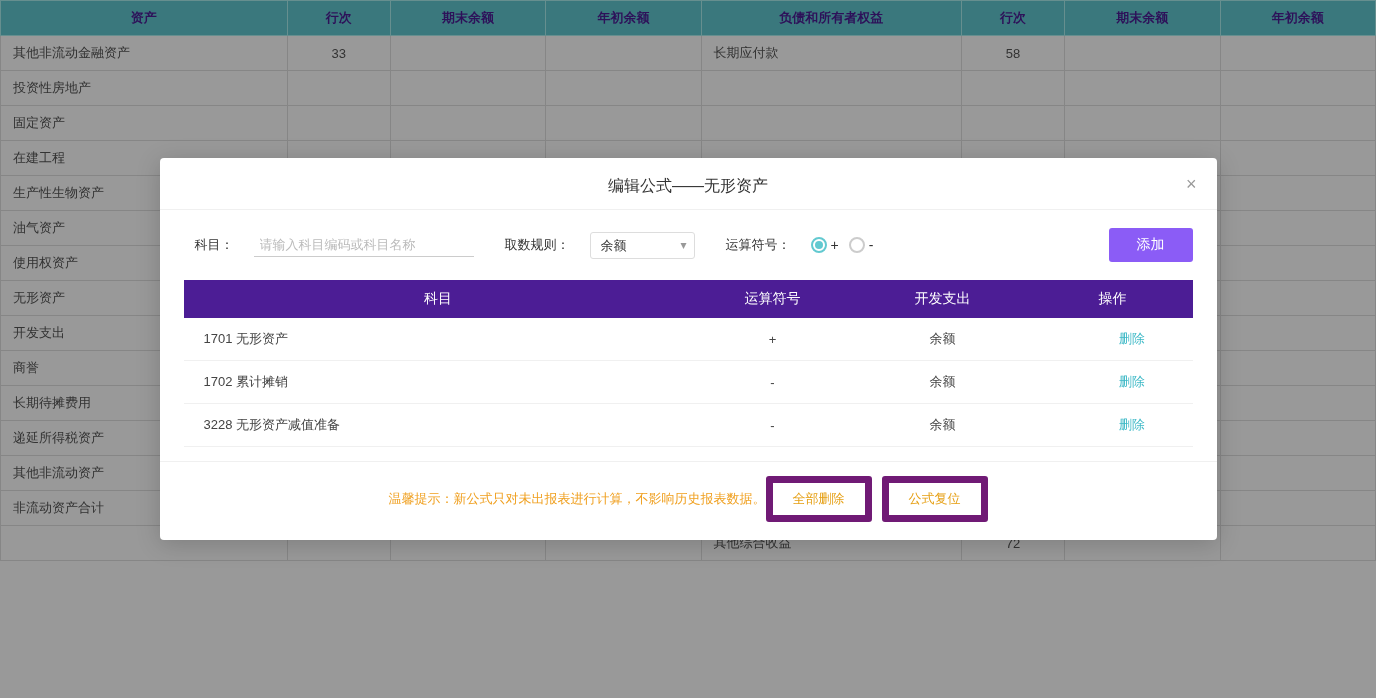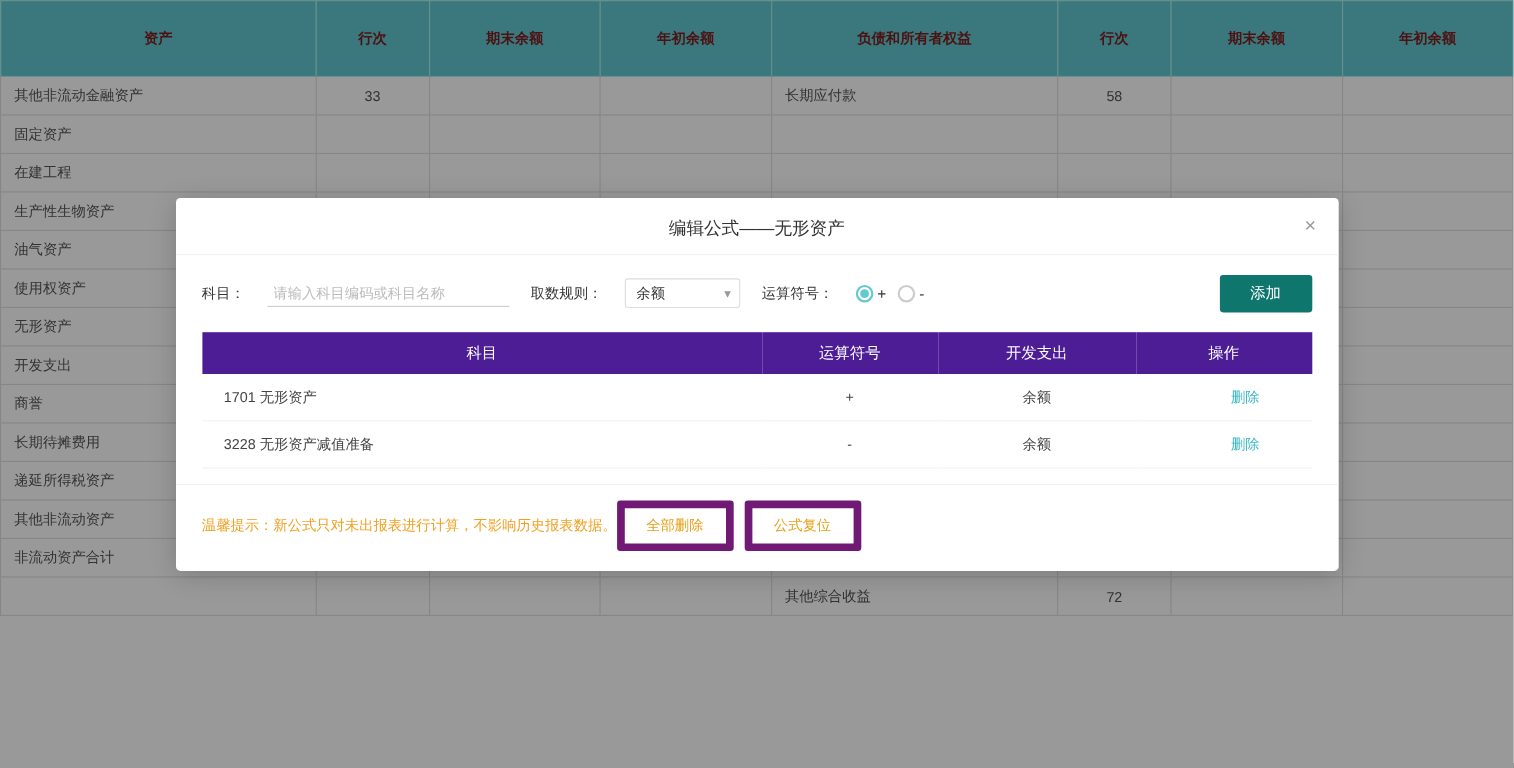--- a/index.html
+++ b/index.html
@@ -21,22 +21,22 @@
       width: 100%; height: 100%;
       background: #fff;
     }
     .bg-table {
       width: 100%;
       border-collapse: collapse;
       font-size: 13px;
     }
     .bg-table th {
       background: #62c9d0;
-      color: #7f1d1d;
-      padding: 25px 12px;
+      color: #4c1d95;
+      padding: 8px 12px;
       text-align: center;
       border: 1px solid #aee;
       height: 32px;
     }
     .bg-table td {
       padding: 8px 12px;
       border: 1px solid #e0e0e0;
       text-align: center;
       height: 34px;
       color: #555;
@@ -95,20 +95,21 @@
     .form-row {
       display: flex;
       align-items: center;
       padding: 18px 24px;
       gap: 20px;
     }
     .form-label {
       color: #333;
       font-size: 13px;
       white-space: nowrap;
+      margin-left: 11px;
     }
     .form-input {
       border: none;
       border-bottom: 1px solid #ccc;
       outline: none;
       font-size: 13px;
       padding: 4px 6px;
       width: 220px;
       color: #0f766e;
       background: transparent;
@@ -171,21 +172,21 @@
       background: #62c9d0;
     }
     .radio-circle.unchecked {
       border-color: #ccc;
     }
     .radio-label {
       font-size: 14px;
       color: #333;
     }
     .add-btn {
-      background: #0f766e;
+      background: #8b5cf6;
       color: #fff;
       border: none;
       border-radius: 3px;
       padding: 8px 28px;
       font-size: 14px;
       cursor: pointer;
       margin-left: auto;
     }
 
     
@@ -218,21 +219,21 @@
       cursor: pointer;
       text-decoration: none;
       font-size: 13px;
       margin-left: 39px;
     }
 
     
     .modal-footer {
       display: flex;
       align-items: center;
-      justify-content: flex-start;
+      justify-content: center;
       padding: 14px 24px 18px;
       border-top: 1px solid #f0f0f0;
     }
     .hint-text {
       color: #f0a020;
       font-size: 13px;
     }
     .footer-btns {
       display: flex;
       gap: 10px;
@@ -269,20 +270,30 @@
           <td class="col-asset">其他非流动金融资产</td>
           <td>33</td>
           <td></td>
           <td></td>
           <td class="col-asset">长期应付款</td>
           <td>58</td>
           <td></td>
           <td></td>
         </tr>
         <tr>
+          <td class="col-asset">投资性房地产</td>
+          <td></td>
+          <td></td>
+          <td></td>
+          <td class="col-asset"></td>
+          <td></td>
+          <td></td>
+          <td></td>
+        </tr>
+        <tr>
           <td class="col-asset">固定资产</td>
           <td></td>
           <td></td>
           <td></td>
           <td class="col-asset"></td>
           <td></td>
           <td></td>
           <td></td>
         </tr>
         <tr>
@@ -454,20 +465,26 @@
             <th>科目</th>
             <th style="width:160px;">运算符号</th>
             <th style="width:180px;">开发支出</th>
             <th style="width:160px;">操作</th>
           </tr>
         </thead>
         <tbody id="formula-tbody">
         <tr>
               <td class="subject-cell">1701 无形资产</td>
               <td>+</td>
+              <td>余额</td>
+              <td><a class="delete-link" href="javascript:void(0)">删除</a></td>
+            </tr>
+            <tr>
+              <td class="subject-cell">1702 累计摊销</td>
+              <td>-</td>
               <td>余额</td>
               <td><a class="delete-link" href="javascript:void(0)">删除</a></td>
             </tr>
             <tr>
               <td class="subject-cell">3228 无形资产减值准备</td>
               <td>-</td>
               <td>余额</td>
               <td><a class="delete-link" href="javascript:void(0)">删除</a></td>
             </tr>
           </tbody>

